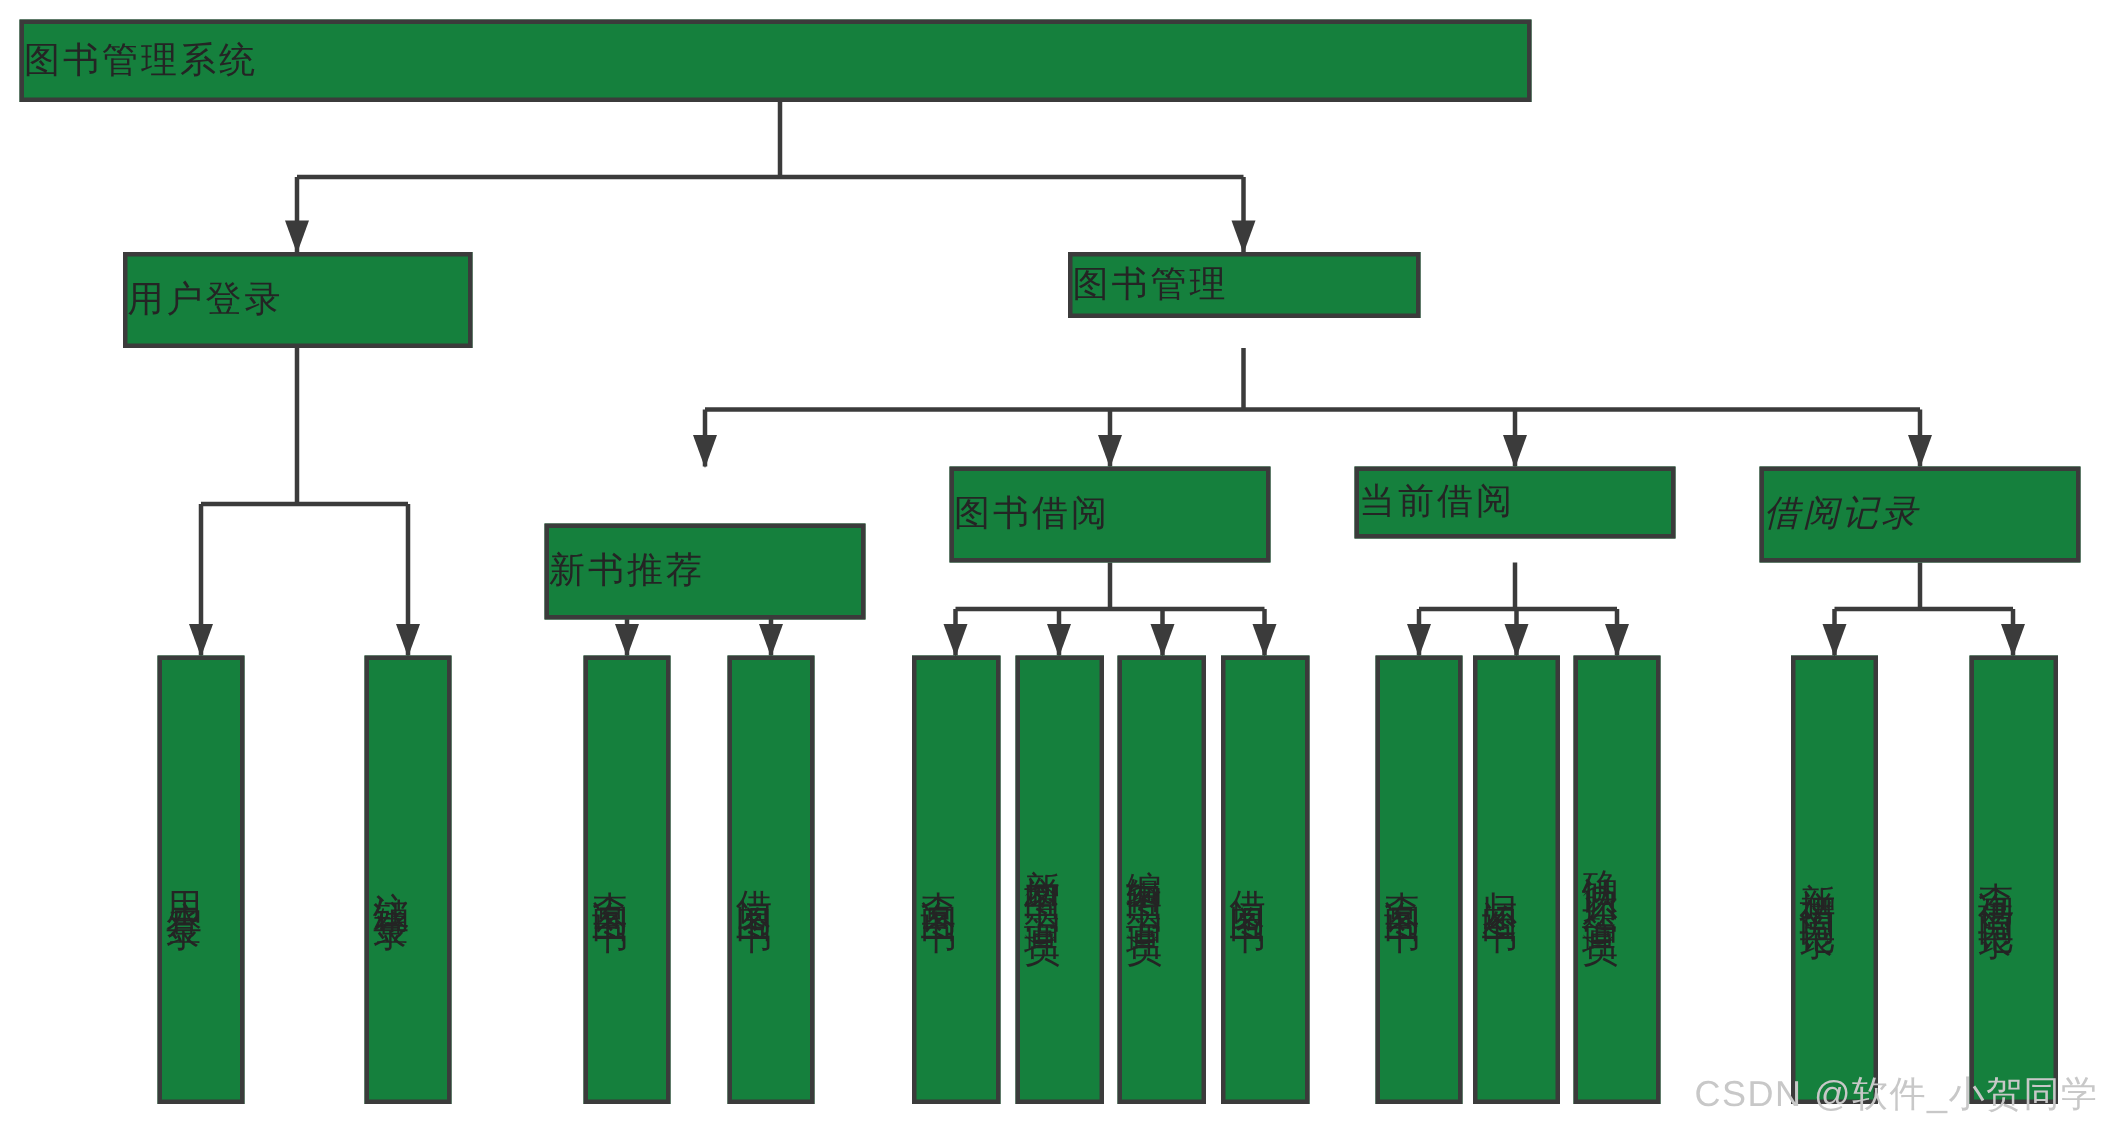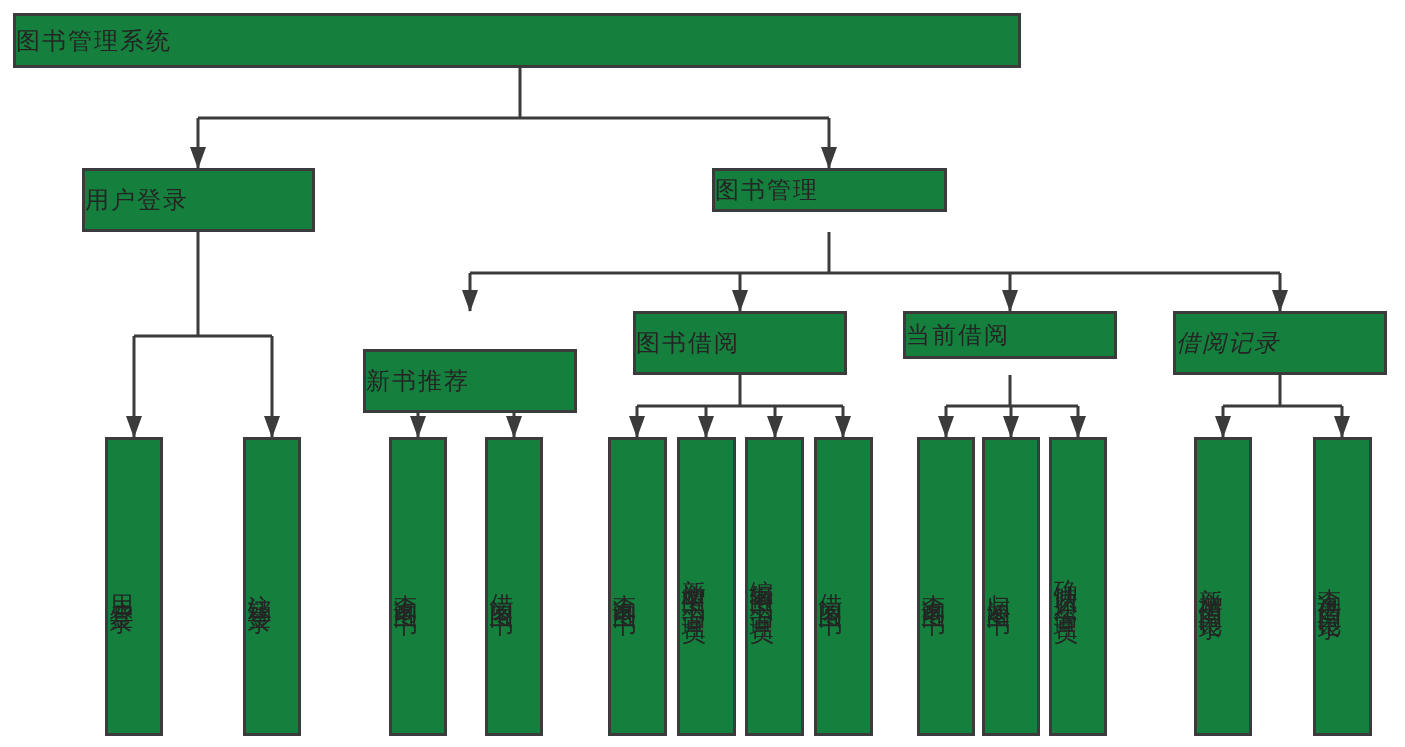--- a/index.html
+++ b/index.html
@@ -94,20 +94,21 @@
         <polyline points="946,406 946,437" class="edge" marker-end="url(#arrow)"></polyline>
         <polyline points="1011,406 1011,437" class="edge" marker-end="url(#arrow)"></polyline>
         <polyline points="1078,406 1078,437" class="edge" marker-end="url(#arrow)"></polyline>
         <polyline points="1280,375 1280,406" class="edge"></polyline>
         <polyline points="1223,406 1342,406" class="edge"></polyline>
         <polyline points="1223,406 1223,437" class="edge" marker-end="url(#arrow)"></polyline>
         <polyline points="1342,406 1342,437" class="edge" marker-end="url(#arrow)"></polyline>
       </g>
   </svg>
 
+  <div class="watermark">CSDN @软件_小贺同学</div>
 <div class="node horizontal" style="left: 13px; top: 13px; width: 1008px; height: 55px;">
       <span>图书管理系统</span>
     </div>
     <div class="node horizontal" style="left: 82px; top: 168px; width: 233px; height: 64px;">
       <span>用户登录</span>
     </div>
     <div class="node horizontal" style="left: 712px; top: 168px; width: 235px; height: 44px;">
       <span>图书管理</span>
     </div>
     <div class="node horizontal" style="left: 363px; top: 311px; width: 214px; height: 64px; margin-top: 38px;">

